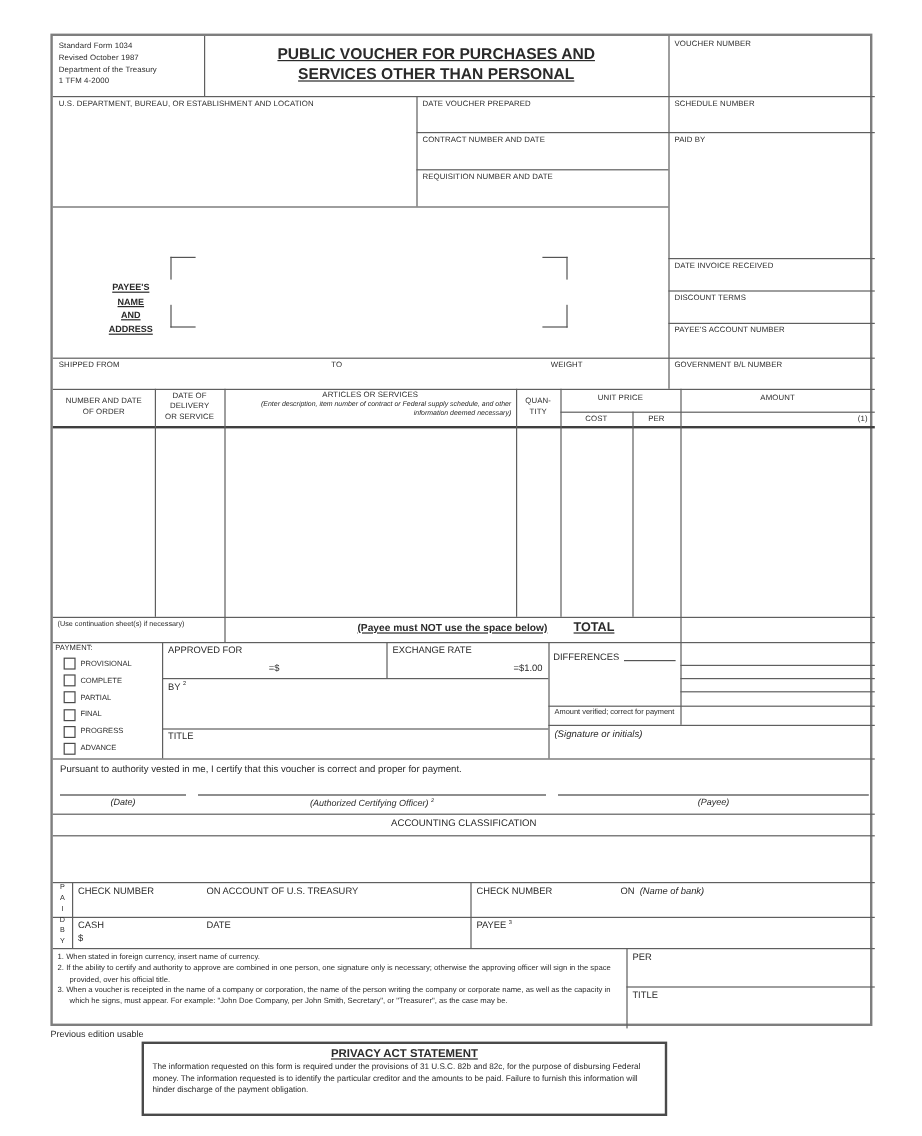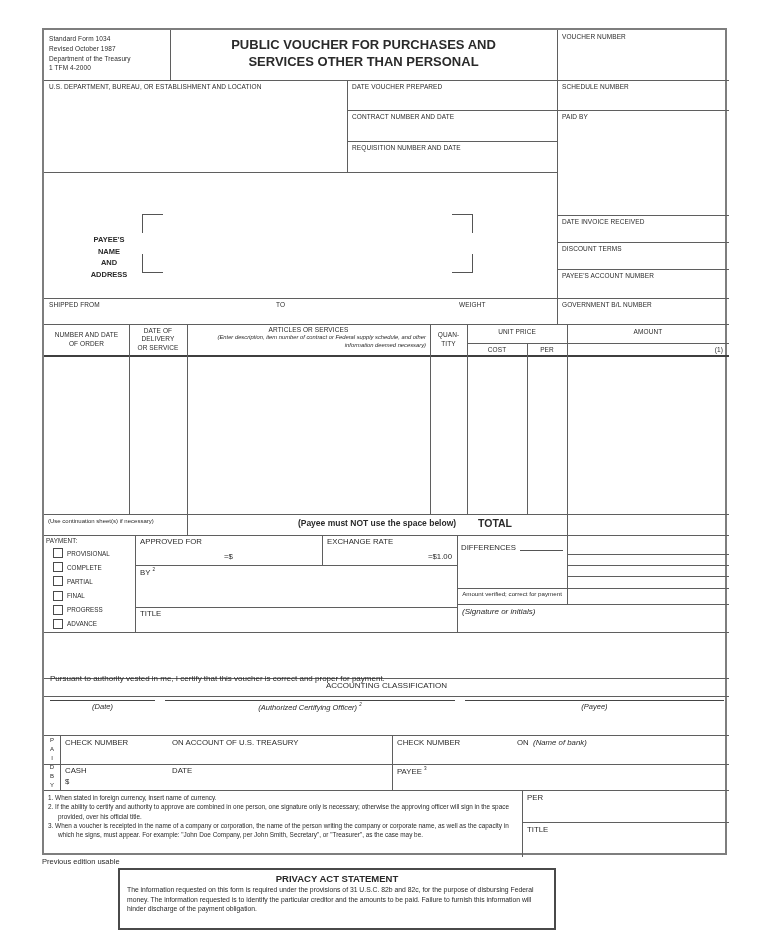--- a/index.html
+++ b/index.html
@@ -8,21 +8,21 @@
        -webkit-font-smoothing:antialiased;}
   #form{position:absolute;left:42px;top:28px;width:685px;height:827px;
         border:2px solid #7e7e7e;box-sizing:border-box;background:#fff;}
   .abs{position:absolute;}
   .hl{position:absolute;height:1px;background:#5f5f5f;}
   .vl{position:absolute;width:1px;background:#5f5f5f;}
   .lbl{font-size:6.5px;line-height:1.25;letter-spacing:.1px;}
   .lbl2{font-size:7.8px;line-height:1.2;}
   .tiny{font-size:6px;}
   .it{font-style:italic;text-align:right;}
-  .b{font-weight:bold;}
+  .b{font-weight:bold;text-decoration:underline;}
   .ctr{text-align:center;}
   .cb{display:inline-block;width:8px;height:8px;border:1px solid #4a4a4a;background:#fff;}
   .cbrow{display:flex;align-items:center;height:12px;}
   .cbrow span.cblbl{margin-left:4px;font-size:6.3px;}
   .bracket{position:absolute;width:20px;height:18px;}
   .fn{font-size:6.4px;line-height:1.45;padding-left:10px;text-indent:-10px;}
   sup{font-size:60%;vertical-align:super;}
   #privacy{position:absolute;left:118px;top:868px;width:438px;height:62px;
            border:2px solid #4a4a4a;box-sizing:border-box;}
 </style>
@@ -213,21 +213,21 @@
       <span class="lbl2">DIFFERENCES</span>
       <span style="flex:1;border-bottom:1px solid #555;margin-left:4px;height:6px;"></span>
     </div>
   </div>
   <div class="abs ctr" style="left:413px;top:560px;width:110px;font-size:6.2px;">Amount verified; correct for payment</div>
   <div class="abs" style="left:413px;top:574px;width:272px;height:28px;">
     <span class="abs it" style="left:5px;top:3px;font-size:8px;">(Signature or initials)</span>
   </div>
   <div class="abs" style="left:523px;top:505px;width:162px;height:69px;"></div>
 
-  <div class="abs" style="left:0;top:602px;width:685px;height:46px;margin-top:38px;">
+  <div class="abs" style="left:0;top:602px;width:685px;height:46px;">
     <div class="abs" style="left:6px;top:4px;font-size:8px;">Pursuant to authority vested in me, I certify that this voucher is correct and proper for payment.</div>
     <div class="abs" style="left:6px;top:30px;width:105px;border-top:1px solid #444;">
       <div class="ctr it" style="font-size:7.5px;padding-top:1px;">(Date)</div>
     </div>
     <div class="abs" style="left:121px;top:30px;width:290px;border-top:1px solid #444;">
       <div class="ctr it" style="font-size:7.5px;padding-top:1px;"><span>(Authorized Certifying Officer)</span> <sup>2</sup></div>
     </div>
     <div class="abs" style="left:421px;top:30px;width:259px;border-top:1px solid #444;">
       <div class="ctr it" style="font-size:7.5px;padding-top:1px;">(Payee)</div>
     </div>

